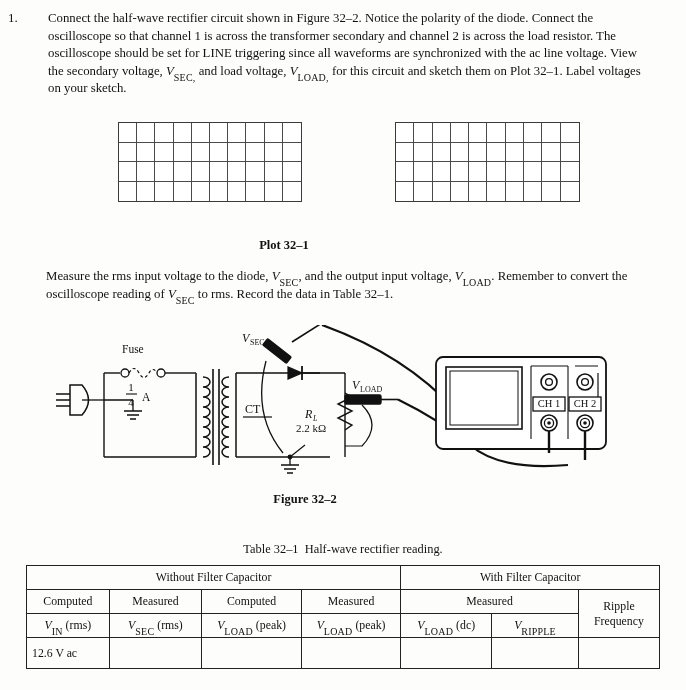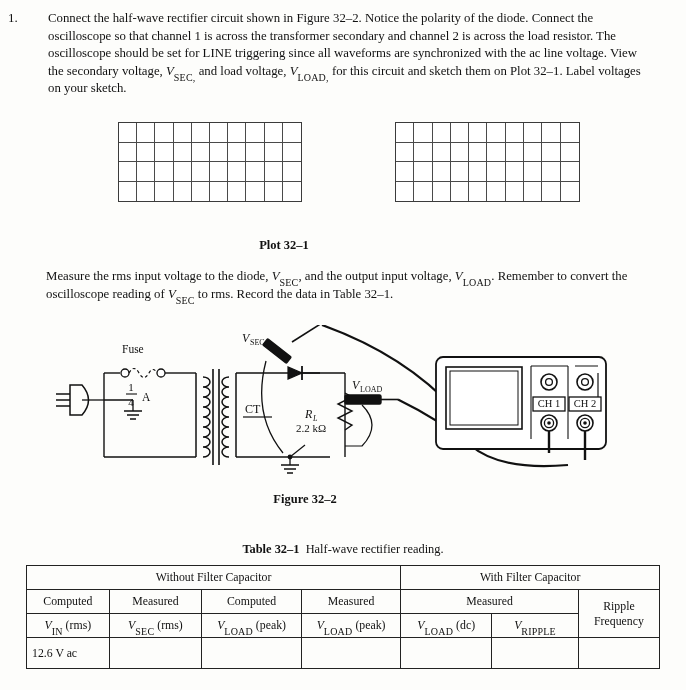--- a/index.html
+++ b/index.html
@@ -35,21 +35,21 @@
     text-align:center;font-weight:bold;font-size:12.5px;
   }
   .fig-caption{
     position:absolute;left:0;top:492px;width:610px;
     text-align:center;font-weight:bold;font-size:12.5px;
   }
   .table-caption{
     position:absolute;left:0;top:542px;width:686px;
     text-align:center;font-size:12.4px;
   }
-  .table-caption b{font-weight:bold;margin-top:8px;}
+  .table-caption b{font-weight:normal;margin-top:8px;}
 
   
   .gridwrap{position:absolute;}
   .grid{
     border:1.1px solid #3b3b3b;
     display:grid;
     background:#fff;
   }
   .grid .cell{
     border-right:1px solid #4a4a4a;

